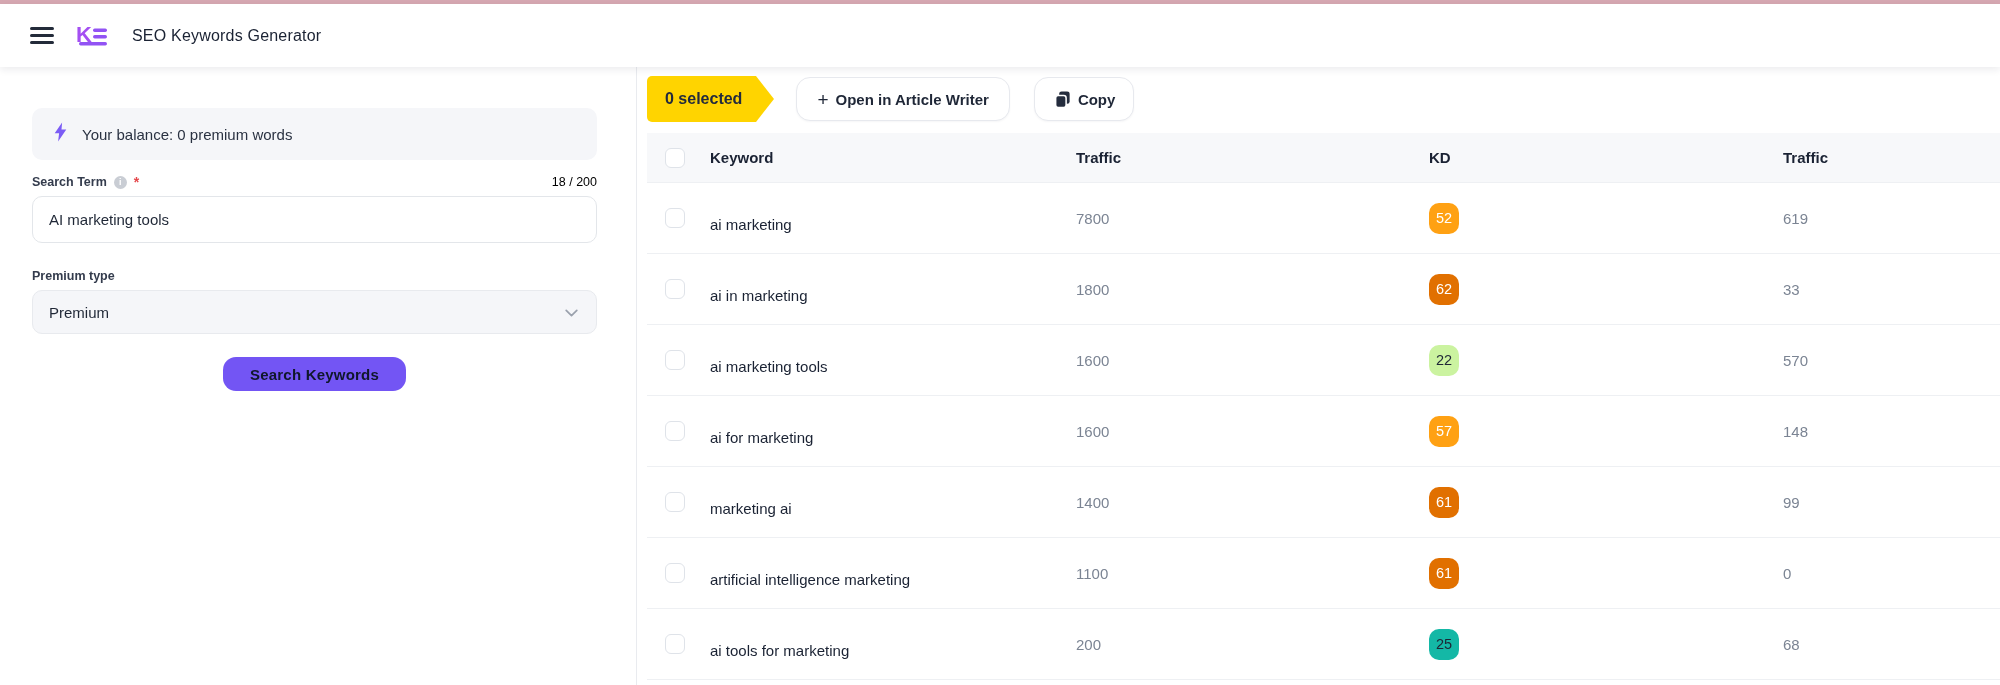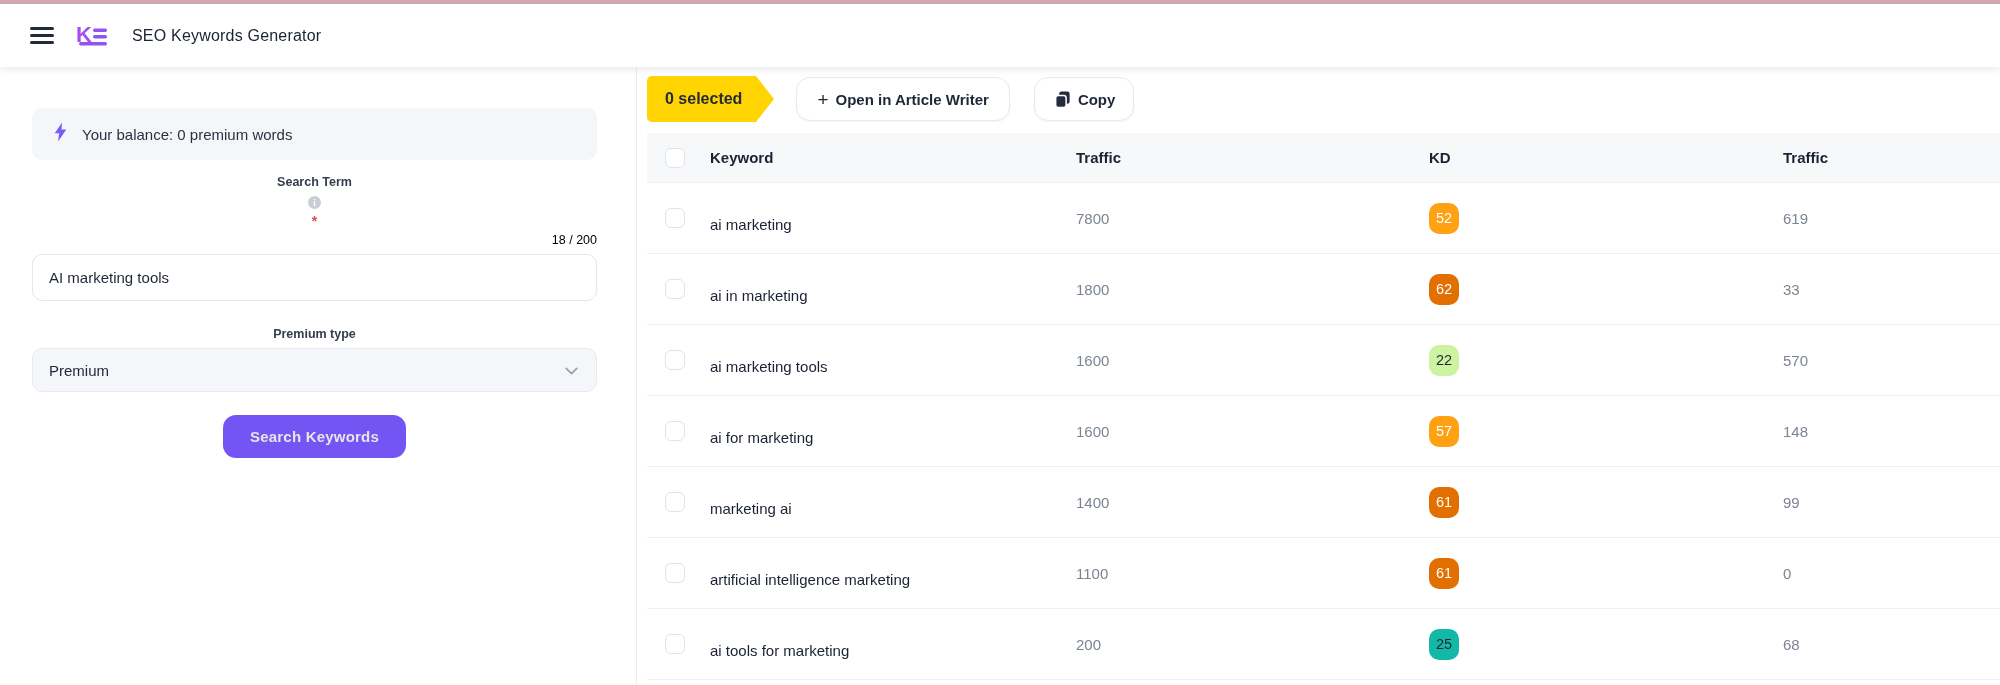--- a/index.html
+++ b/index.html
@@ -17,31 +17,31 @@
   .app-title { font-size:16px; font-weight:500; color:#1a2233; letter-spacing:.2px; }
 
   
   .main { flex:1; display:flex; min-height:0; }
   .sidebar { width:637px; flex:0 0 auto; border-right:1px solid #e9ebef; padding:41px 39px 0 32px; background:#fff; }
   .content { flex:1; min-width:0; padding:9px 0 0 10px; }
 
   
   .balance { height:52px; background:#f5f6f9; border-radius:10px; display:flex; align-items:center; gap:14px; padding:0 21px; }
   .balance-text { font-size:15px; color:#2a3242; }
-  .label-row { margin-top:15px; display:flex; align-items:center; gap:7px;flex-direction:column; }
+  .label-row { margin-top:15px; display:flex; align-items:center; gap:7px; }
   .field-label { font-size:12.5px; font-weight:600; color:#343c4d; }
   .info-dot { width:13px; height:13px; border-radius:50%; background:#c9cdd4; color:#ffffff; font-size:9px; font-weight:700; display:inline-flex; align-items:center; justify-content:center; font-style:normal; }
   .req-star { color:#e5484d; font-size:14px; font-weight:700; line-height:10px; }
   .counter { margin-left:auto; font-size:12.5px; color:#000000; }
   .term-input { margin-top:7px; width:100%; height:47px; border:1px solid #e3e6ea; border-radius:10px; padding:0 16px; font-size:15px; color:#1f2736; font-family:"Liberation Sans",sans-serif; outline:none; background:#fff; }
   .qlabel-row { margin-top:26px; }
   .select { margin-top:7px; height:44px; background:#f5f6f9; border:1px solid #e8eaee; border-radius:10px; display:flex; align-items:center; padding:0 16px; font-size:15px; color:#1f2736; cursor:pointer; }
   .select .chev { margin-left:auto; display:flex; }
   .btn-row { margin-top:23px; display:flex; justify-content:center; }
-  .search-btn { height:43px; padding:0 27px; background:#7355f4; color:#e5e5e5; font-size:15px; font-weight:700; border:none; border-radius:13px; cursor:pointer; font-family:"Liberation Sans",sans-serif; letter-spacing:.2px; }
+  .search-btn { height:34px; padding:0 27px; background:#7355f4; color:#0f172a; font-size:15px; font-weight:700; border:none; border-radius:13px; cursor:pointer; font-family:"Liberation Sans",sans-serif; letter-spacing:.2px; }
 
   
   .toolbar { display:flex; align-items:center; height:46px; }
   .sel-badge { position:relative; height:46px; display:flex; align-items:center; padding:0 14px 0 18px; background:#ffd400; border-radius:5px 0 0 5px; font-size:16px; font-weight:600; color:#232b3d;justify-content:center; }
   .sel-badge::after { content:""; position:absolute; right:-18px; top:0; border-left:18px solid #ffd400; border-top:23px solid transparent; border-bottom:23px solid transparent; }
   .tb-btn { height:44px; display:flex; align-items:center; gap:6px; background:#ffffff; border:1px solid #e7e9ee; border-radius:14px; padding:0 20px; font-size:15px; font-weight:600; color:#1f2737; cursor:pointer; font-family:"Liberation Sans",sans-serif; box-shadow:0 1px 2px rgba(20,25,40,.04); }
   .tb-btn .plus { font-size:19px; font-weight:400; line-height:1; margin-right:1px; }
   .open-btn { margin-left:40px; }
   .copy-btn { margin-left:24px; padding:0 18px; }
 

